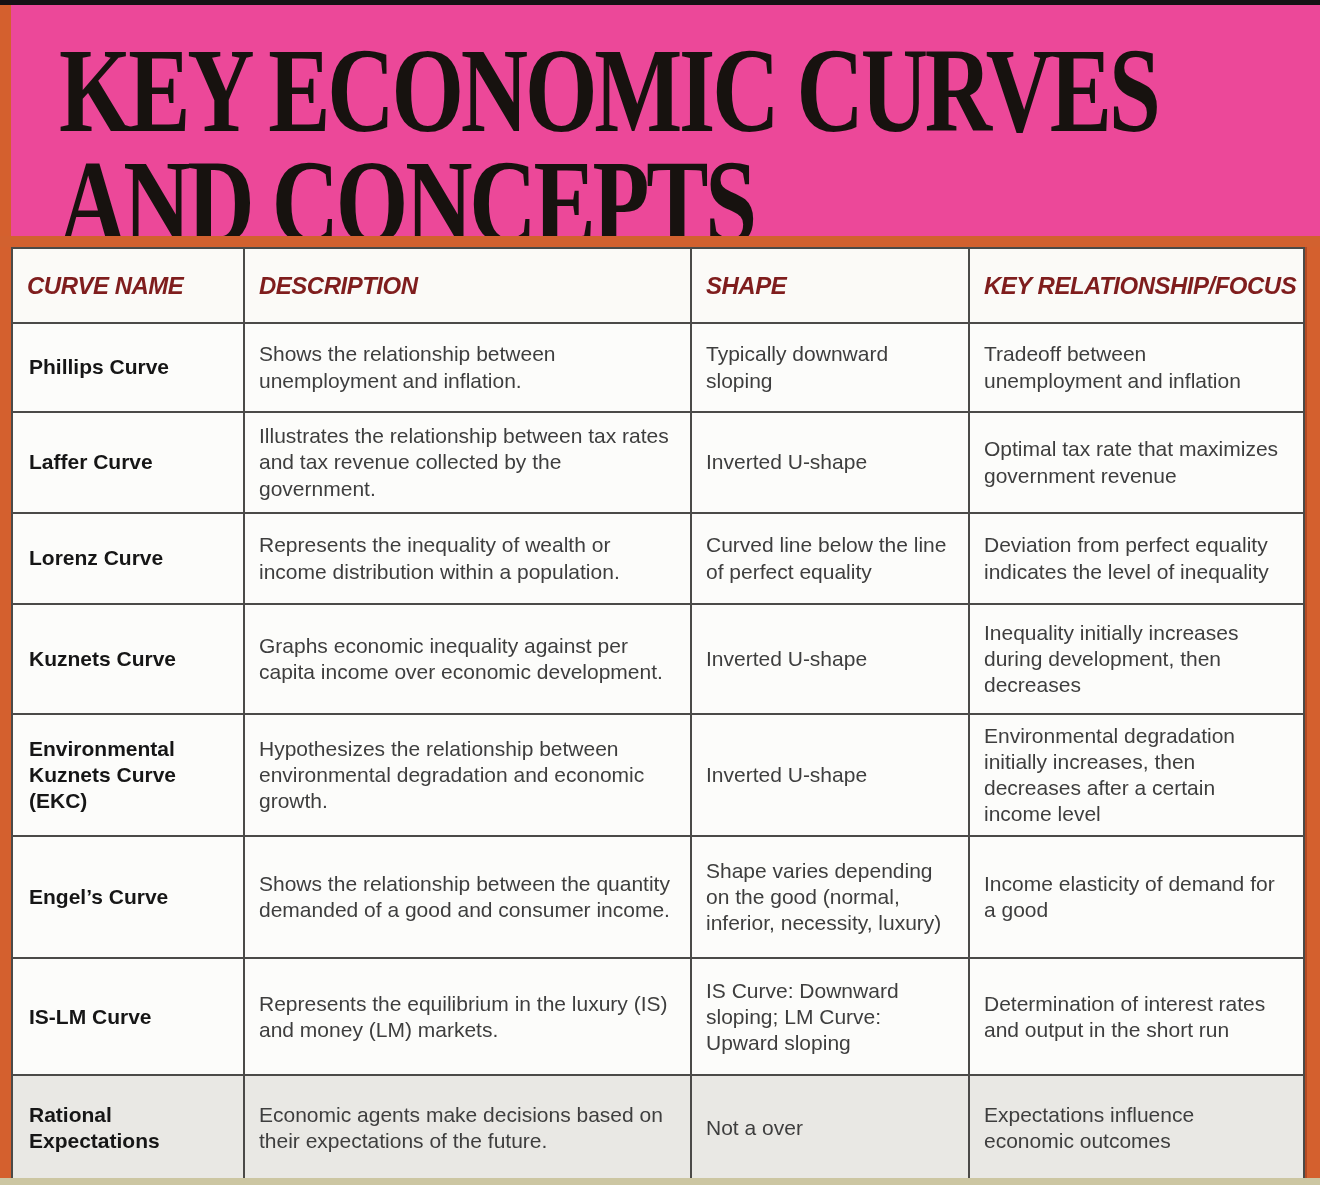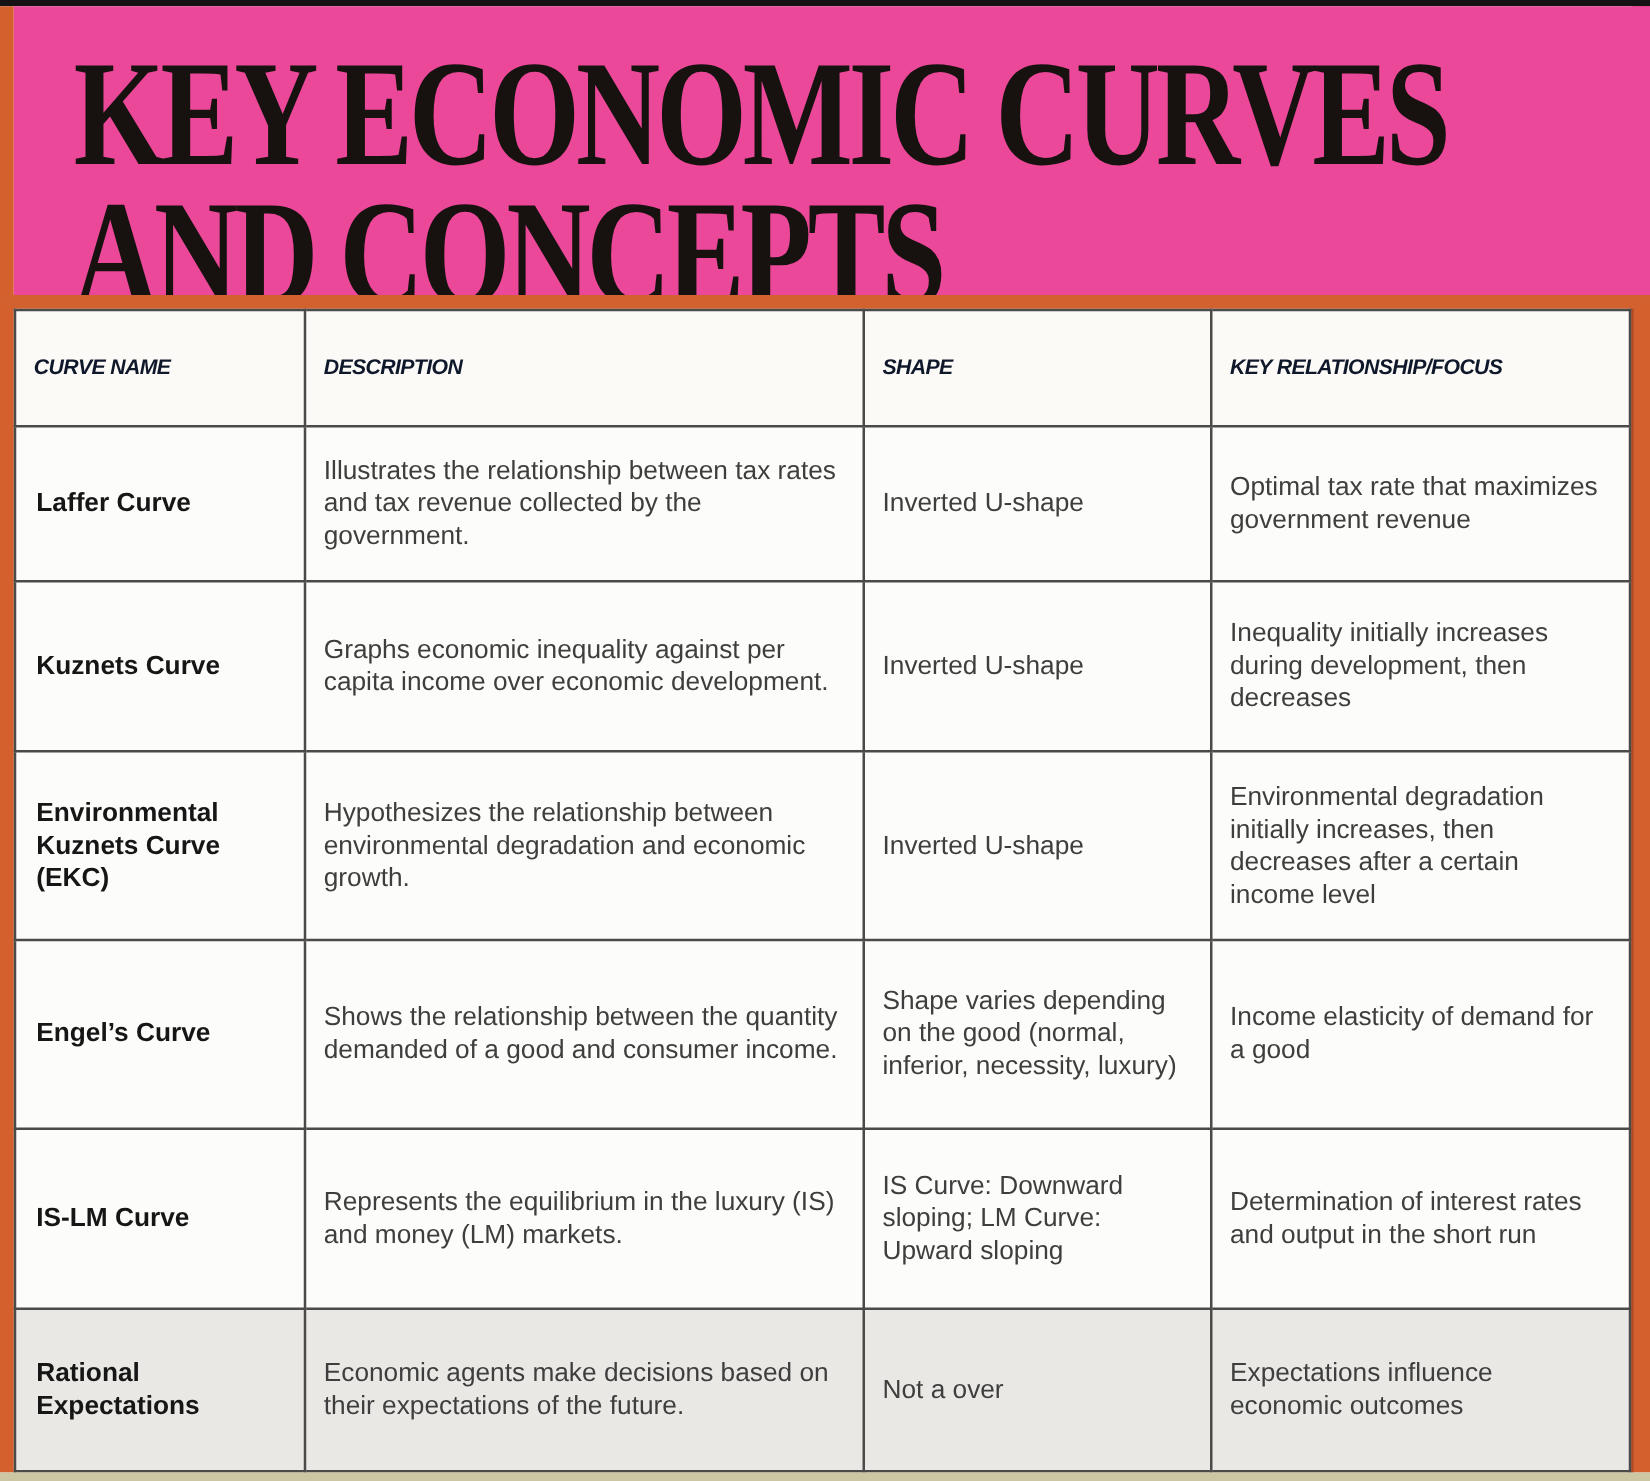--- a/index.html
+++ b/index.html
@@ -74,24 +74,24 @@
   col.c3 { width: 278px; }
   td, th {
     border: 2px solid #4b4a48;
     vertical-align: middle;
     text-align: left;
     background: #fcfcfa;
   }
   tr.header-row { height: 75px; }
   tr.header-row th {
     background: #fbfaf7;
-    color: #0f172a;
+    color: #7f1d1d;
     font-style: italic;
     font-weight: bold;
-    font-size: 17px;
+    font-size: 24px;
     letter-spacing: -0.5px;
     padding: 0 8px 0 14px;
     white-space: nowrap;
   }
   td {
     color: #3e3e3e;
     font-size: 21px;
     line-height: 1.24;
     padding: 8px 18px 8px 14px;
   }
@@ -137,26 +137,38 @@
           <col class="c3">
           <col class="c4">
       </colgroup>
       <tbody>
           <tr class="header-row">
         <th>CURVE NAME</th>
         <th>DESCRIPTION</th>
         <th>SHAPE</th>
         <th>KEY RELATIONSHIP/FOCUS</th>
       </tr>
+      <tr class="r1">
+        <td class="name">Phillips Curve</td>
+        <td>Shows the relationship between unemployment and inflation.</td>
+        <td>Typically downward sloping</td>
+        <td>Tradeoff between unemployment and inflation</td>
+      </tr>
       <tr class="r2">
         <td class="name">Laffer Curve</td>
         <td>Illustrates the relationship between tax rates and tax revenue collected by the government.</td>
         <td>Inverted U-shape</td>
         <td>Optimal tax rate that maximizes government revenue</td>
       </tr>
+      <tr class="r3">
+        <td class="name">Lorenz Curve</td>
+        <td>Represents the inequality of wealth or income distribution within a population.</td>
+        <td>Curved line below the line of perfect equality</td>
+        <td>Deviation from perfect equality indicates the level of inequality</td>
+      </tr>
       <tr class="r4">
         <td class="name">Kuznets Curve</td>
         <td>Graphs economic inequality against per capita income over economic development.</td>
         <td>Inverted U-shape</td>
         <td>Inequality initially increases during development, then decreases</td>
       </tr>
       <tr class="r5">
         <td class="name">Environmental Kuznets Curve (EKC)</td>
         <td>Hypothesizes the relationship between environmental degradation and economic growth.</td>
         <td>Inverted U-shape</td>

